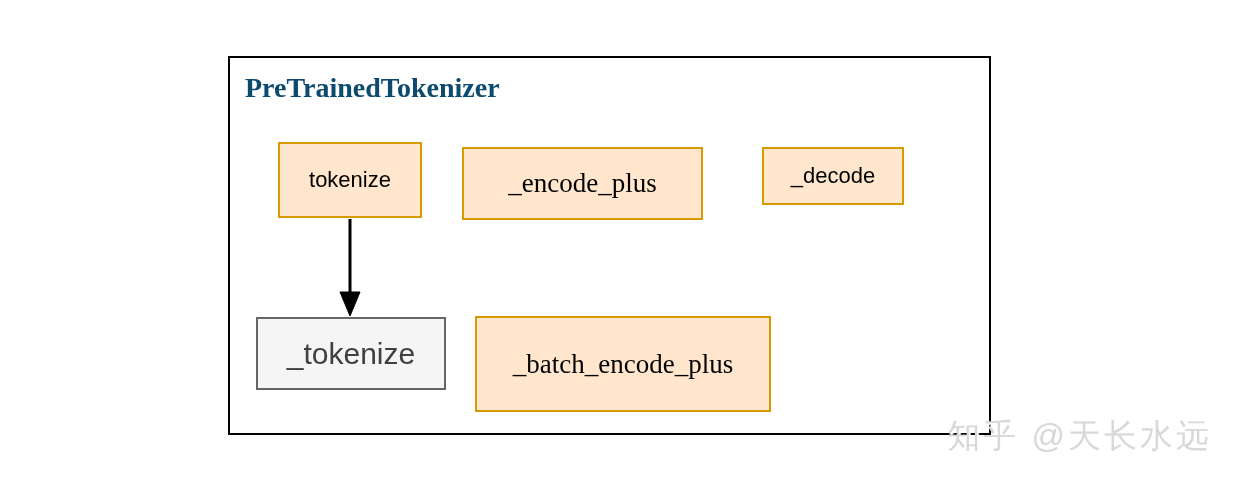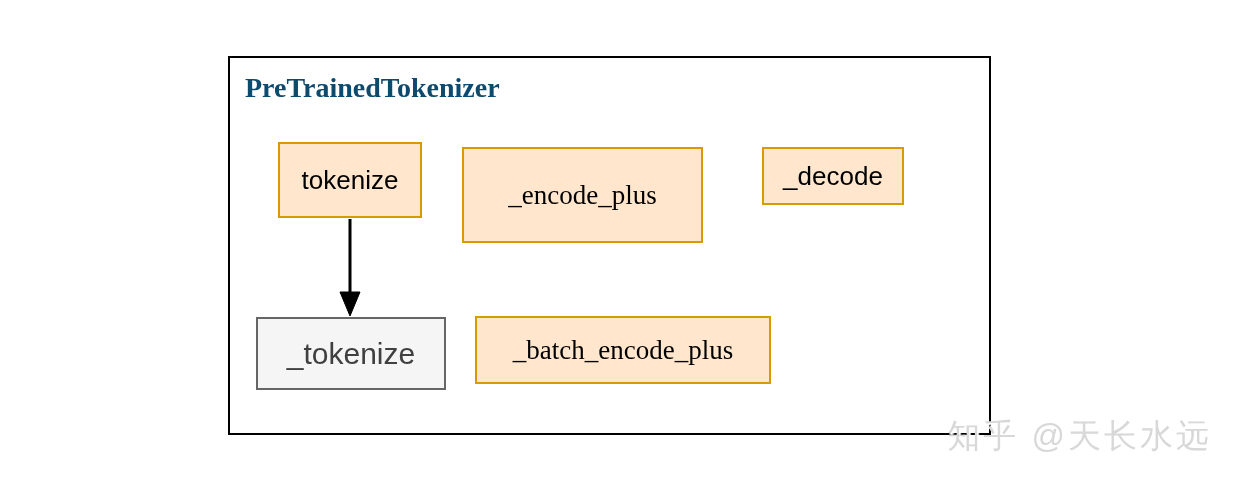--- a/index.html
+++ b/index.html
@@ -48,28 +48,28 @@
   .node-orange {
     background: #ffe6cc;
     border: 2px solid #d79b00;
     color: #000000;
   }
   .node-gray {
     background: #f5f5f5;
     border: 2px solid #666666;
     color: #404040;
   }
-  .font-sans  { font-family: "Liberation Sans", sans-serif; font-size: 26px; }
+  .font-sans  { font-family: "Liberation Sans", sans-serif; font-size: 22px; }
   .font-serif { font-family: "Liberation Serif", "DejaVu Serif", serif; font-size: 27px; }
 
   #node-tokenize           { left: 278px; top: 142px; width: 144px; height: 76px; }
-  #node-encode-plus        { left: 462px; top: 147px; width: 241px; height: 96px; }
+  #node-encode-plus        { left: 462px; top: 147px; width: 241px; height: 73px; }
   #node-decode             { left: 762px; top: 147px; width: 142px; height: 58px; }
   #node-tokenize-private   { left: 256px; top: 317px; width: 190px; height: 73px; font-size: 30px; }
-  #node-batch-encode-plus  { left: 475px; top: 316px; width: 296px; height: 68px; }
+  #node-batch-encode-plus  { left: 475px; top: 316px; width: 296px; height: 96px; }
 
   #edge-layer {
     position: absolute;
     left: 0;
     top: 0;
     width: 1240px;
     height: 486px;
     pointer-events: none;
   }
   .watermark {

